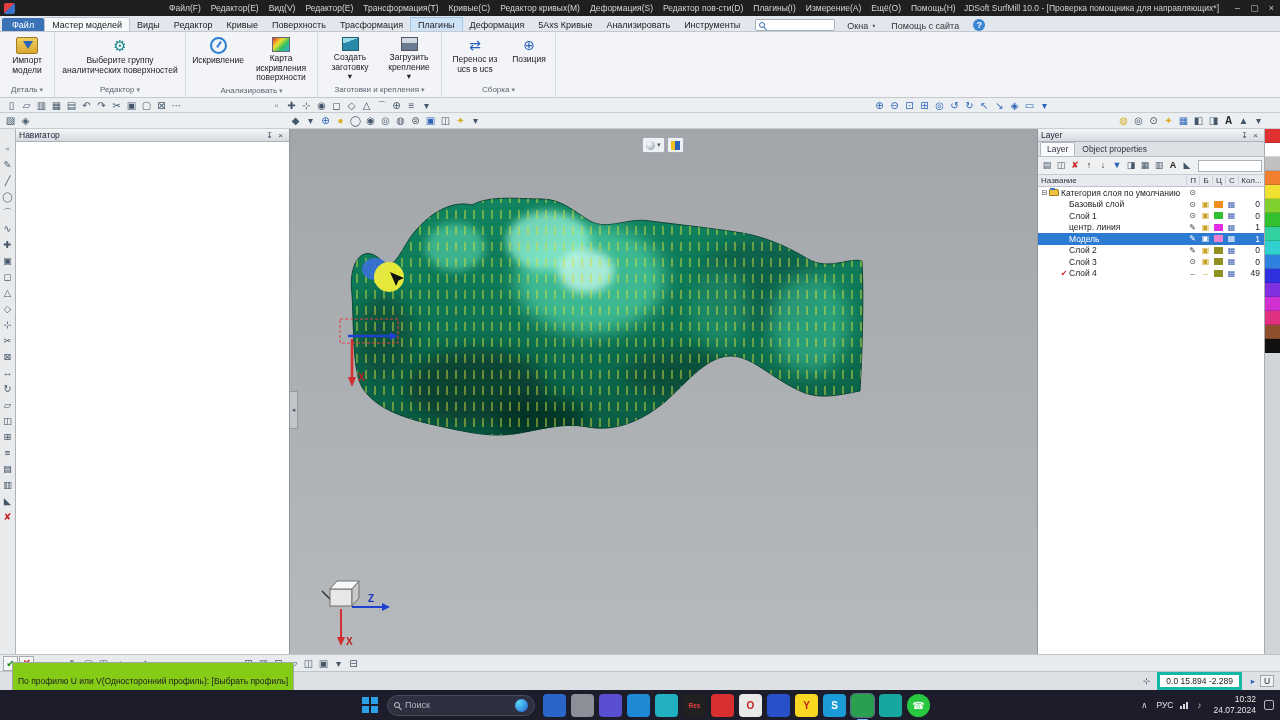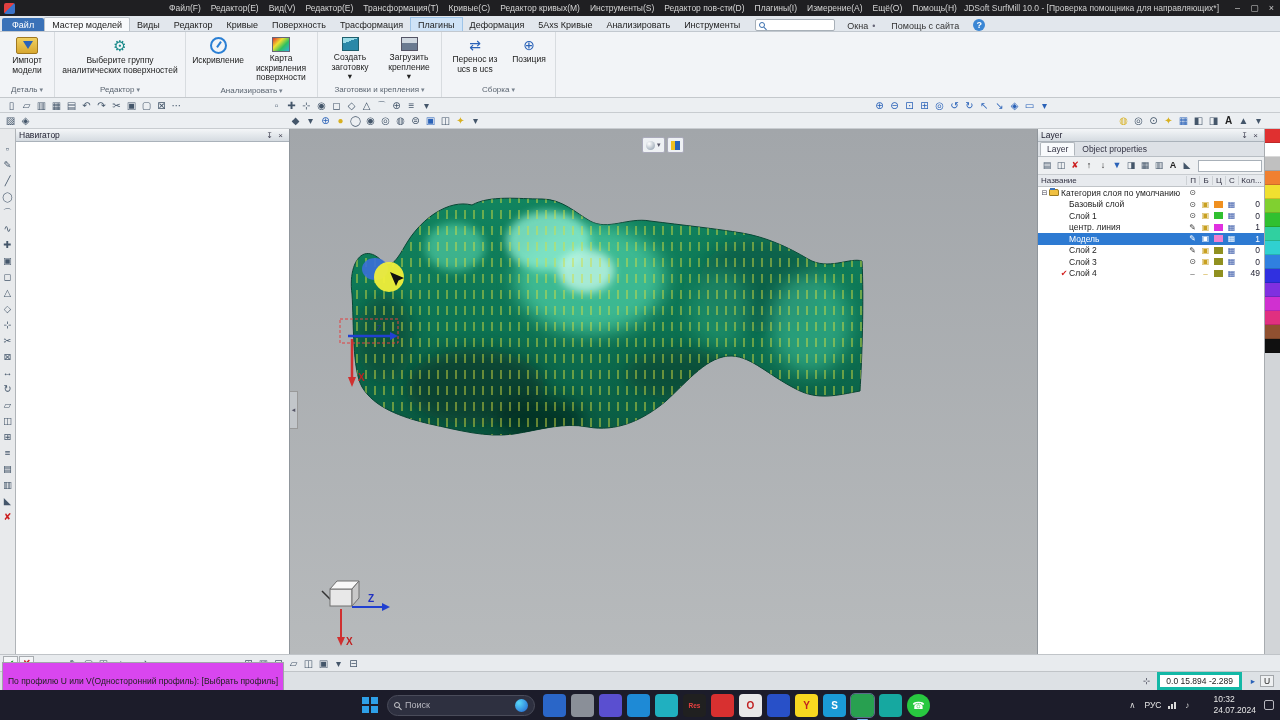--- a/index.html
+++ b/index.html
@@ -125,21 +125,21 @@
 
 
 .cstrip{width:16px;background:#d2d5d8;border-left:1px solid #a8acb0;display:flex;flex-direction:column}
 .cswatch{width:100%;height:14px;display:block;border-bottom:1px solid rgba(0,0,0,.15);cursor:pointer}
 
 
 .bbar{height:17px;background:#e8ebee;border-top:1px solid #c0c4c8;display:flex;align-items:center;padding-left:3px;flex:0 0 auto}
 .bbar .boxed{border:1px solid #a8acb0;background:#f4f6f8;margin-right:1px}
 .bbar .g2{margin-left:16px}.bbar .g3{margin-left:70px}
 .sbar{height:19px;background:#dde1e5;border-top:1px solid #c0c4c8;display:flex;align-items:center;font-size:8.5px;flex:0 0 auto}
-.sb-msg{border:1px solid #a2a6aa;background:#d946ef;padding:13px 5px;margin-left:2px;white-space:nowrap}
+.sb-msg{border:1px solid #a2a6aa;background:#84cc16;padding:13px 5px;margin-left:12px;white-space:nowrap}
 .sb-ic{width:14px;text-align:center;color:#445}
 .sb-ic.blu{color:#2a62b8}
 .sb-coords{background:#fff;border:3px solid #14b8a6;padding:1px 6px;margin:0 4px;white-space:nowrap}
 .sb-u{border:1px solid #a2a6aa;background:#eef0f2;width:14px;text-align:center;margin-right:6px}
 
 
 .tkbar{height:31px;background:#1c1c2a;display:flex;align-items:center;color:#e8e8e8;flex:1}
 .tk-start{margin-left:362px;width:17px;height:17px;display:grid;grid-template-columns:7px 7px;grid-template-rows:7px 7px;gap:2px;cursor:pointer}
 .tk-start span{background:#2ea0e8}
 .tk-search{margin-left:8px;width:148px;height:21px;background:#2e3040;border:1px solid #4a4c5a;border-radius:11px;display:flex;align-items:center;padding:0 6px;gap:5px;cursor:pointer}
@@ -151,40 +151,40 @@
 .tk-app.res .tk-g{color:#e84040;font-size:6.5px}
 .tk-app.dark .tk-g{color:#c02020}
 .tk-app.round{border-radius:50%}
 .tk-app.active{outline:1px solid #5a6a8a}
 .tk-app.active::after{content:"";position:absolute;bottom:-4px;left:6px;width:11px;height:2px;background:#7ab8f0;border-radius:1px}
 .tk-tray-ic{width:16px;text-align:center;font-size:8.5px;color:#d8d8d8;cursor:pointer}
 .tk-lang{font-size:8.5px;margin:0 4px;cursor:pointer}
 .sig{display:inline-flex;align-items:flex-end;gap:1px;margin:0 3px;cursor:pointer}
 .sig i{display:block;width:2px;background:#d8d8d8}
 .sig i:nth-child(1){height:3px}.sig i:nth-child(2){height:5px}.sig i:nth-child(3){height:7px}
-.tk-clock{text-align:left;font-size:8.5px;line-height:1.25;margin:0 8px 0 18px;cursor:pointer}
+.tk-clock{text-align:right;font-size:8.5px;line-height:1.25;margin:0 8px 0 6px;cursor:pointer}
 .tk-note{width:10px;height:10px;border:1px solid #b8b8c0;border-radius:2px;margin-right:6px;cursor:pointer}
 </style>
 </head>
 <body>
 
 <div class="page">
 
   <div class="mb">
     <span class="appico"></span>
     <div class="mb-items">
 
     <span class="mb-item">Файл(F)</span>
         <span class="mb-item">Редактор(E)</span>
         <span class="mb-item">Вид(V)</span>
         <span class="mb-item">Редактор(E)</span>
         <span class="mb-item">Трансформация(T)</span>
         <span class="mb-item">Кривые(C)</span>
         <span class="mb-item">Редактор кривых(M)</span>
-        <span class="mb-item">Инструменты(S)</span>
+        <span class="mb-item">Деформация(S)</span>
         <span class="mb-item">Редактор пов-сти(D)</span>
         <span class="mb-item">Плагины(I)</span>
         <span class="mb-item">Измерение(A)</span>
         <span class="mb-item">Ещё(O)</span>
         <span class="mb-item">Помощь(H)</span>
       </div>
     <span class="mb-title">JDSoft SurfMill 10.0 - [Проверка помощника для направляющих*]</span>
     <span class="winbtn">–</span>
     <span class="winbtn">▢</span>
     <span class="winbtn">×</span>

